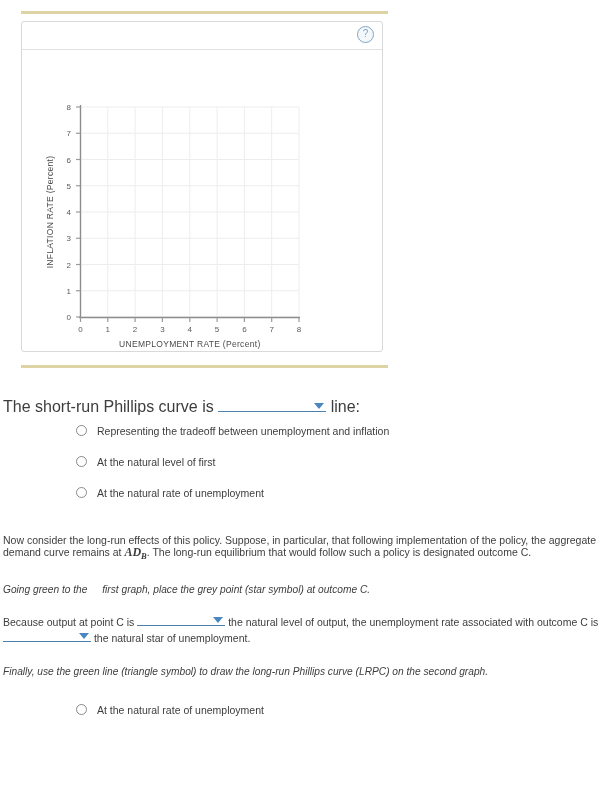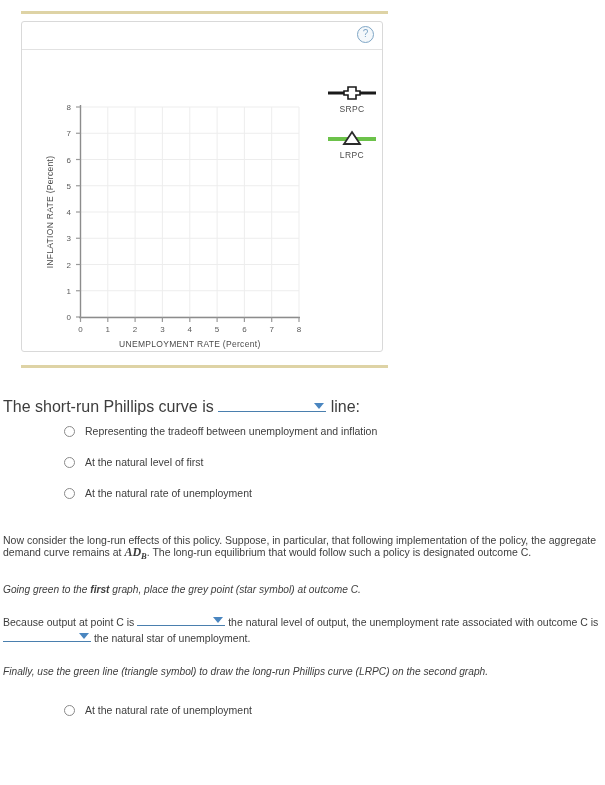--- a/index.html
+++ b/index.html
@@ -113,21 +113,21 @@
     font-size: 10.5px;
     color: #3d3d3d;
     line-height: 12px;
     margin: 0;
   }
   .italic {
     font-style: italic;
     font-size: 10.2px;
     color: #3d3d3d;
   }
-  .italic b { font-weight: bold; }
+  .italic b { font-weight: normal; margin-left: 12px; }
   .adb {
     font-family: "Liberation Serif", serif;
     font-weight: bold;
     font-style: italic;
     font-size: 12px;
   }
   .adb sub {
     font-size: 8.5px;
     font-style: italic;
   }
@@ -150,22 +150,21 @@
     width: 0; height: 0;
     border-left: 5px solid transparent;
     border-right: 5px solid transparent;
     border-top: 6px solid #4a86c0;
   }
 
   
   .options { margin: 10px 0 0 0; padding: 0; list-style: none; }
   .opt {
     display: flex;
-    align-items: center;
-    margin: 0 0 19px 24px;
+    margin: 0 0 19px 36px;
     padding-left: 37px;
   }
   .radio {
     width: 9px;
     height: 9px;
     border: 1px solid #8a8a8a;
     border-radius: 50%;
     background: #fff;
     margin-right: 10px;
     flex: 0 0 auto;
@@ -265,41 +264,20 @@
         <text x="222.4" y="282">6</text>
         <text x="249.7" y="282">7</text>
         <text x="277.0" y="282">8</text>
       </g>
 
       <text x="167.8" y="297" fill="#4a4a4a" font-family="Liberation Sans, sans-serif" font-size="8.5" text-anchor="middle" letter-spacing="0.3">UNEMPLOYMENT RATE (Percent)</text>
       <text x="31" y="162" fill="#4a4a4a" font-family="Liberation Sans, sans-serif" font-size="8.5" text-anchor="middle" letter-spacing="0.3" transform="rotate(-90 31 162)">INFLATION RATE (Percent)</text>
     </svg>
   </div>
 
-  <div class="legend">
-    <div class="legend-item">
-      <div class="legend-swatch">
-        <svg width="56" height="18" viewBox="0 0 56 18">
-          <line x1="4" y1="9" x2="52" y2="9" stroke="#1a1a1a" stroke-width="3.2"></line>
-          <path d="M24 3 H32 V7 H36 V11 H32 V15 H24 V11 H20 V7 H24 Z" fill="#ffffff" stroke="#1a1a1a" stroke-width="1.6"></path>
-        </svg>
-      </div>
-      <div class="legend-label">SRPC</div>
-    </div>
-
-    <div class="legend-item">
-      <div class="legend-swatch">
-        <svg width="56" height="18" viewBox="0 0 56 18">
-          <line x1="4" y1="9" x2="52" y2="9" stroke="#6cc24a" stroke-width="4"></line>
-          <path d="M28 2 L36 14 L20 14 Z" fill="#ffffff" stroke="#2b2b2b" stroke-width="1.8"></path>
-        </svg>
-      </div>
-      <div class="legend-label">LRPC</div>
-    </div>
-  </div>
 </div>
 
 <div class="gold-rule bottom" style="position:absolute;left:21px;top:365px;margin:0;"></div>
 
 <div class="content">
 
   <div class="qline">
     <span>The short-run Phillips curve is</span>
     <span class="dropdown w-long">
       <span></span>

